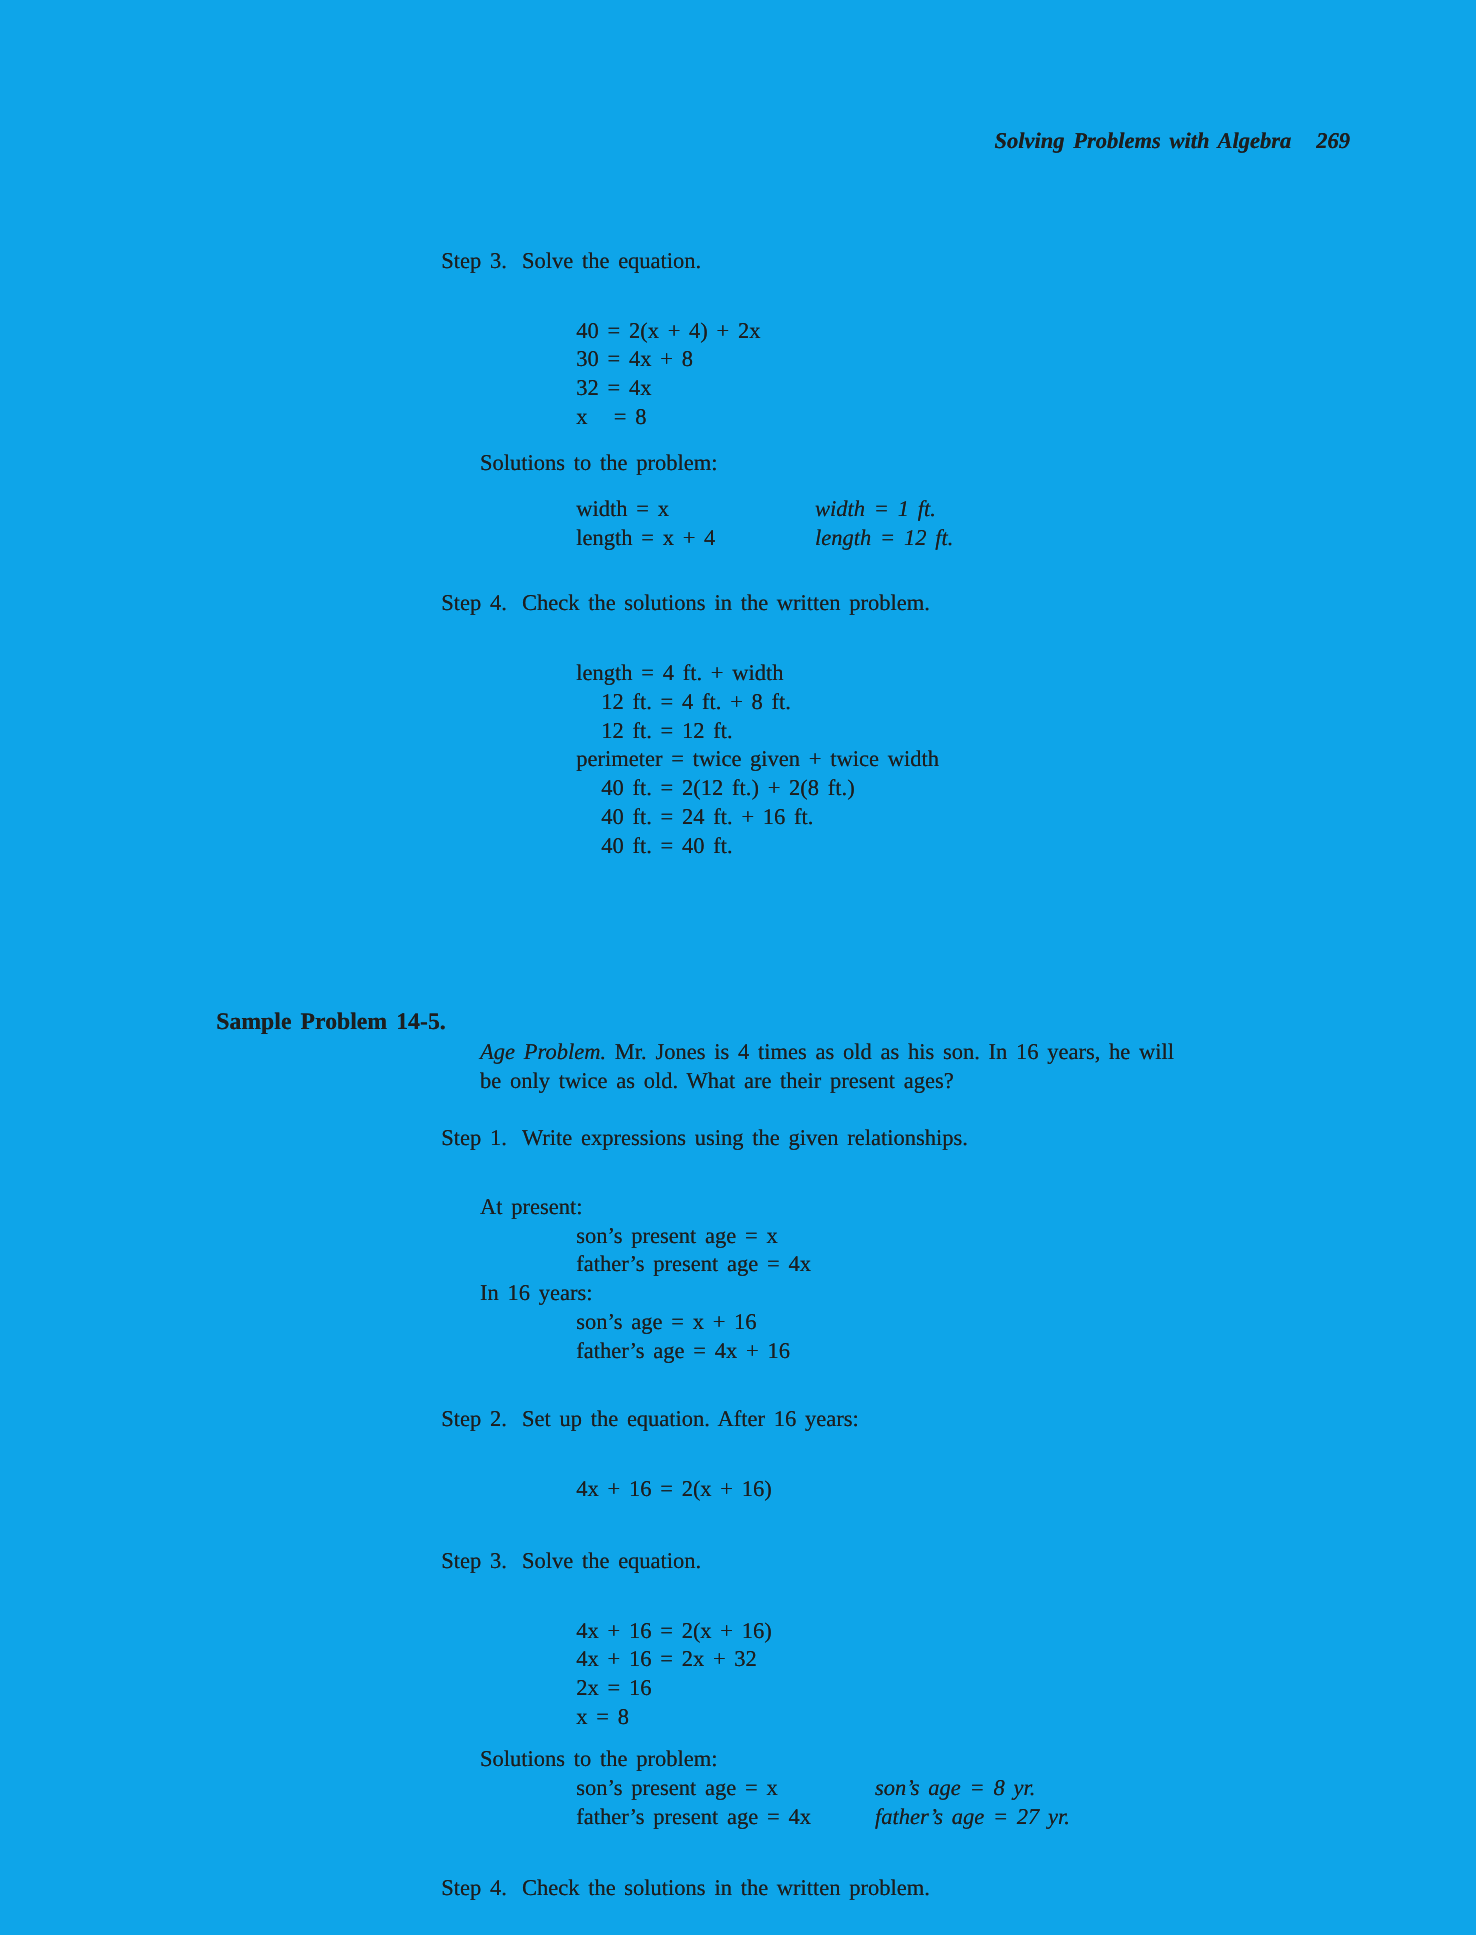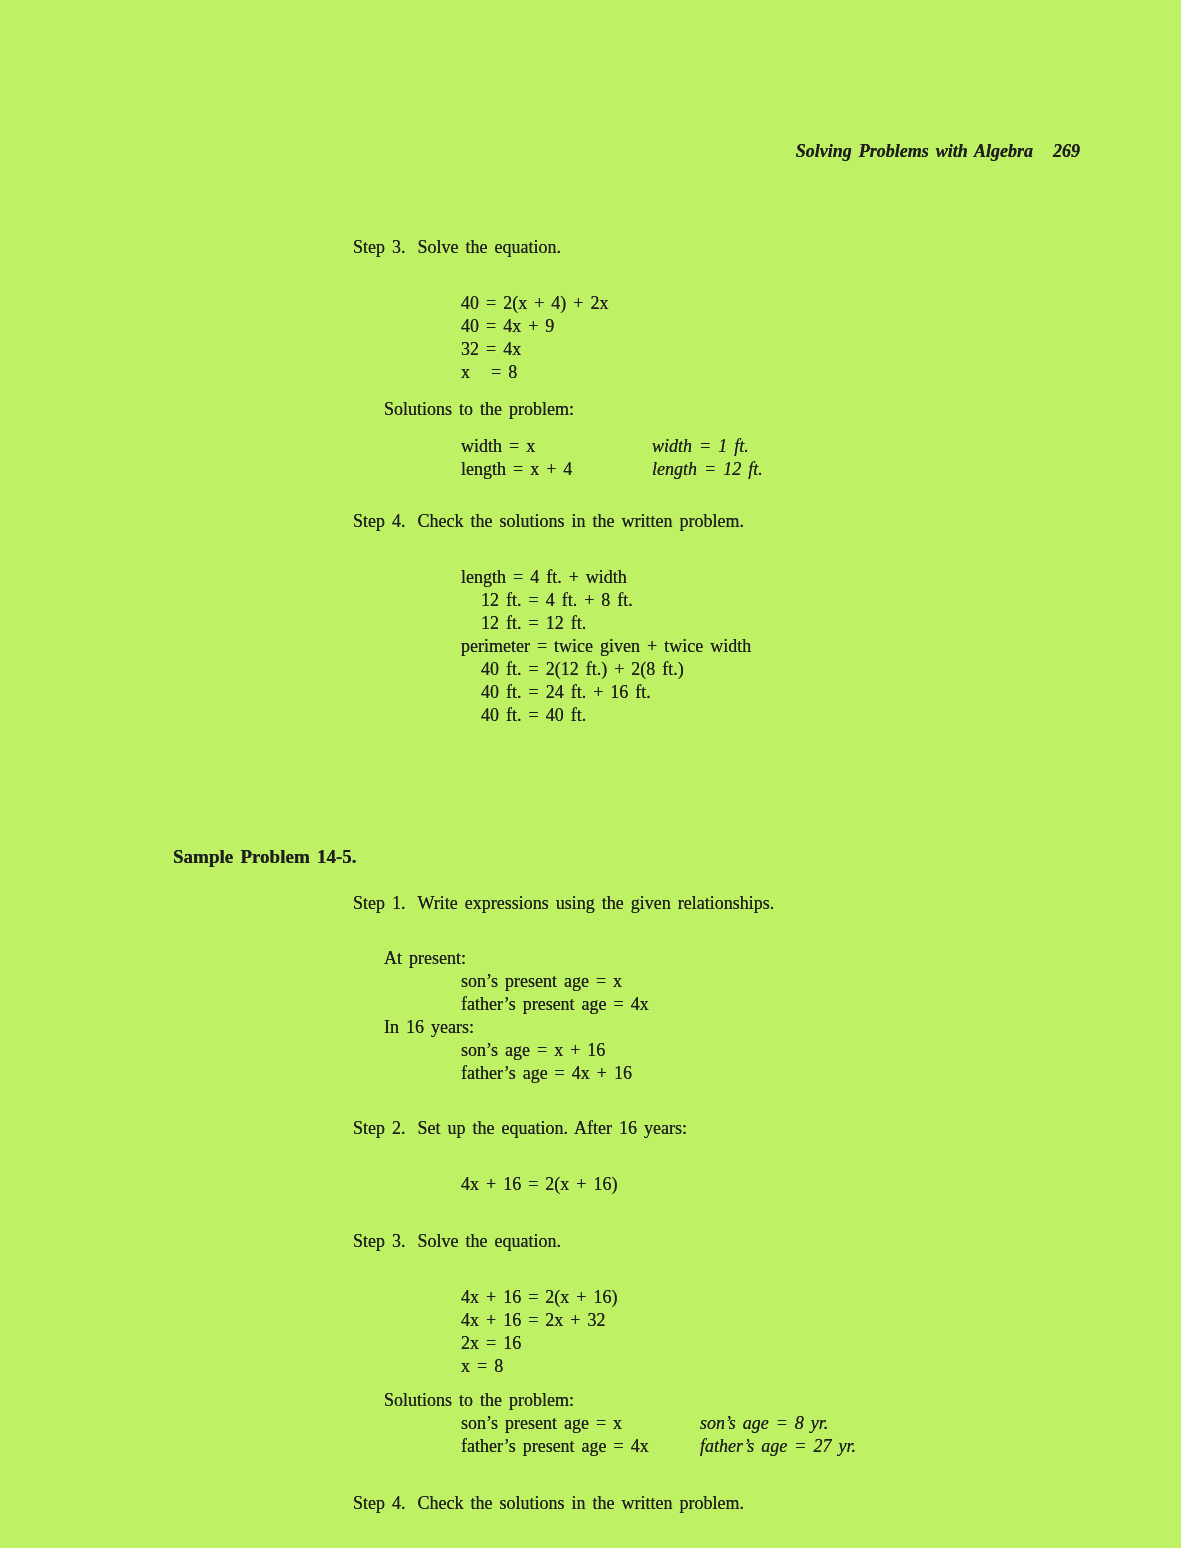--- a/index.html
+++ b/index.html
@@ -4,30 +4,30 @@
 <style>
   html, body {
     margin: 0;
     padding: 0;
     background: #ffffff;
   }
   .page {
     position: relative;
     width: 1181px;
     height: 1548px;
-    background: #bef264;
+    background: #0ea5e9;
     color: #1e1e1e;
     font-family: "Liberation Serif", "DejaVu Serif", serif;
     font-size: 18px;
     line-height: 23px;
     word-spacing: 2.5px;
     text-shadow: 0 0 0.5px rgba(25,25,25,0.85);
     overflow: hidden;
     box-sizing: border-box;
-    padding-top: 117px;
+    padding-top: 78px;
   }
   .line { white-space: pre-wrap; }
 
   
   .ml-step   { margin-left: 311px; }
   .ml-sub    { margin-left: 384px; }
   .ml-eq     { margin-left: 461px; }
   .ml-eq2    { margin-left: 481px; }
 
   .running-head {
@@ -79,21 +79,21 @@
   </div>
 
   <div>
 
     <div class="line ml-step mt-step3a">
       <span class="steplabel">Step 3.</span><span>Solve the equation.</span>
     </div>
 
     <div class="mt-eqA">
       <div class="line ml-eq">40 = 2(x + 4) + 2x</div>
-      <div class="line ml-eq">40 = 4x + 9</div>
+      <div class="line ml-eq">30 = 4x + 8</div>
       <div class="line ml-eq">32 = 4x</div>
       <div class="line ml-eq">x   = 8</div>
     </div>
 
     <div class="line ml-sub mt-solA">Solutions to the problem:</div>
 
     <div class="mt-rowsA">
       <div class="solrow ml-eq">
         <span class="sol-left">width = x</span>
           <span class="sol-right">width = 1 ft.</span>
@@ -116,20 +116,24 @@
       <div class="line ml-eq2">40 ft. = 2(12 ft.) + 2(8 ft.)</div>
       <div class="line ml-eq2">40 ft. = 24 ft. + 16 ft.</div>
       <div class="line ml-eq2">40 ft. = 40 ft.</div>
     </div>
   </div>
 
   <div>
 
     <div class="line heading-sample mt-sample">Sample Problem 14-5.</div>
 
+    <div>
+      <div class="line ml-sub"><span class="lead-italic">Age Problem.</span><span> Mr. Jones is 4 times as old as his son. In 16 years, he will</span></div>
+      <div class="line ml-sub">be only twice as old. What are their present ages?</div>
+    </div>
 
     <div class="line ml-step">
       <span class="steplabel">Step 1.</span><span>Write expressions using the given relationships.</span>
     </div>
 
     <div class="mt-expr">
       <div class="line ml-sub">At present:</div>
       <div class="line ml-eq">son’s present age = x</div>
       <div class="line ml-eq">father’s present age = 4x</div>
       <div class="line ml-sub">In 16 years:</div>

